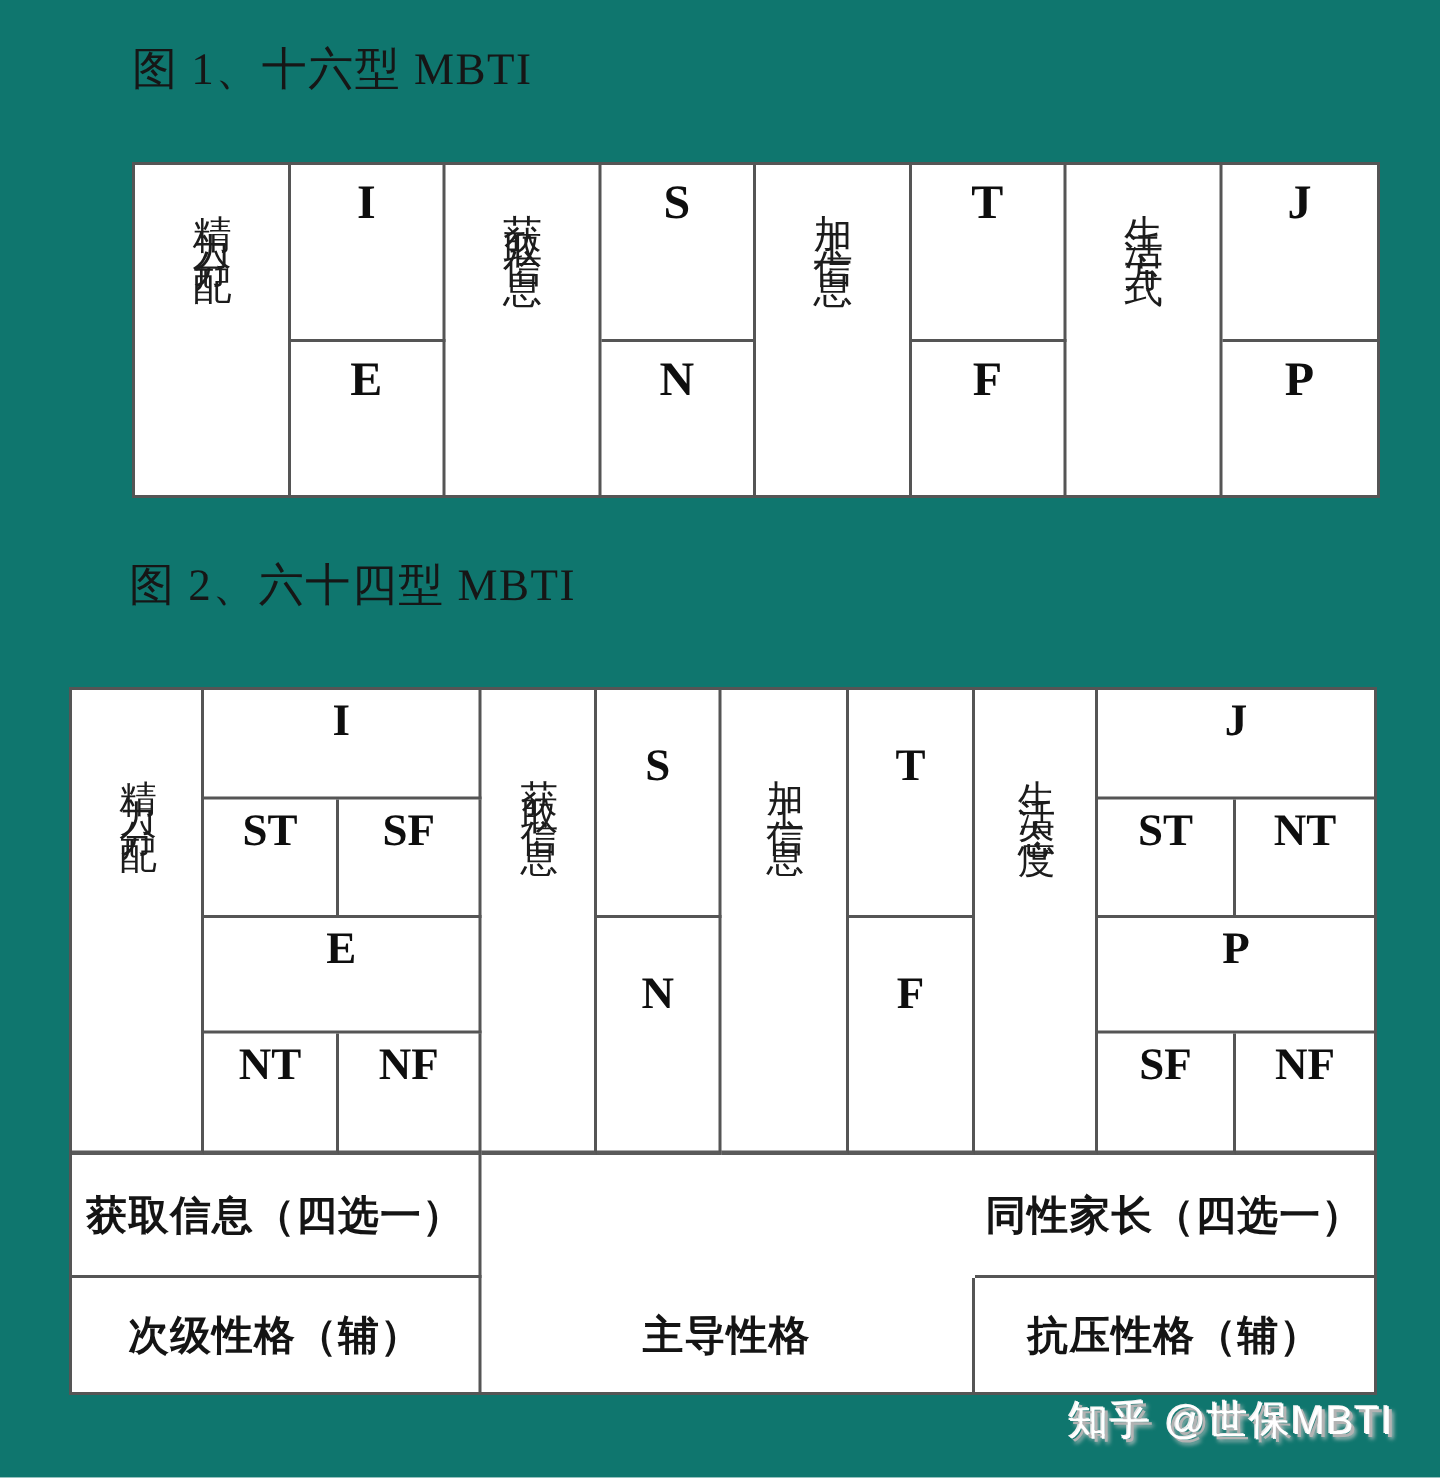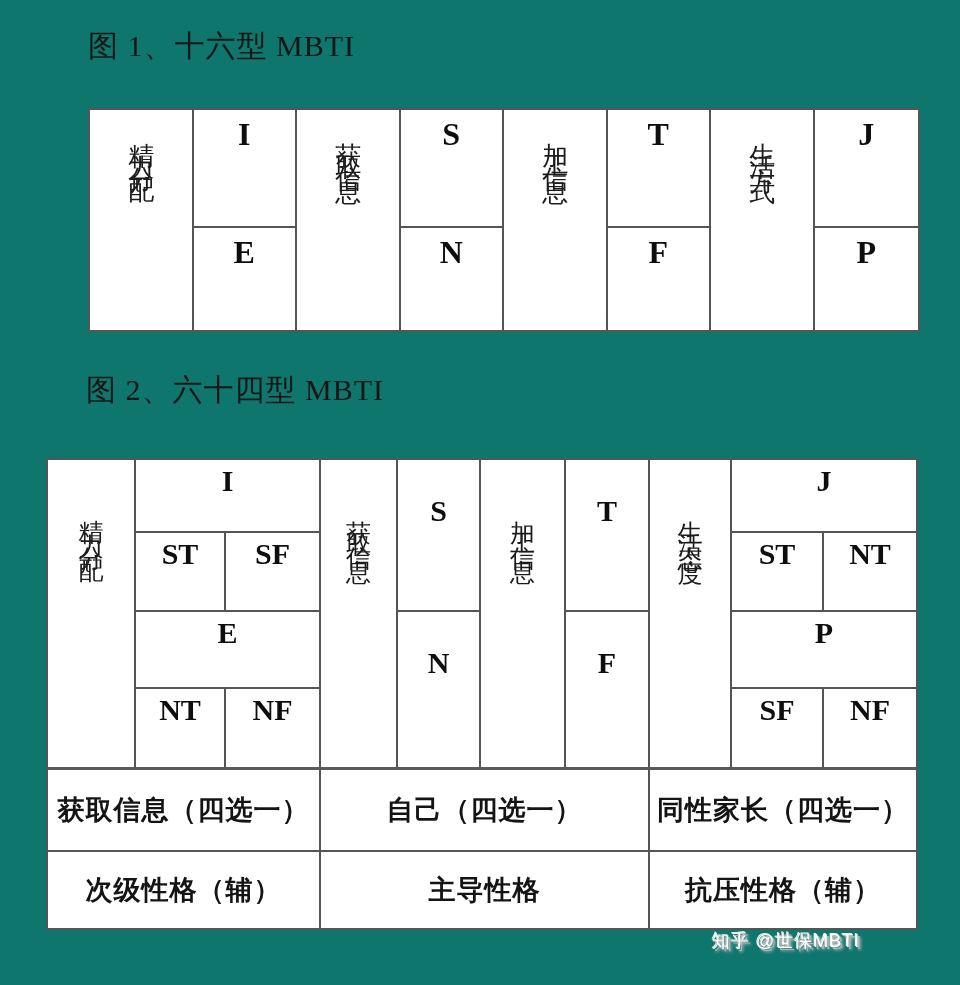--- a/index.html
+++ b/index.html
@@ -52,21 +52,21 @@
   #t2 .ltr.tall{padding-top:34px;}
   #t2 .merged{
     align-items:center;font-weight:bold;font-size:27px;color:#141414;
     letter-spacing:1px;white-space:nowrap;
   }
 
   
   .watermark{
     position:absolute;left:712px;top:929px;
     font-family:"Liberation Sans","DejaVu Sans",sans-serif;
-    font-size:18px;letter-spacing:1px;color:#ffffff;white-space:nowrap;
+    font-size:27px;letter-spacing:1px;color:#ffffff;white-space:nowrap;
     text-shadow:2px 2px 0 #b3b3b3, 3px 3px 3px #c9c9c9, -1px -1px 0 #f2f2f2;
   }
 </style>
 </head>
 <body>
 
 <div class="page">
 
   <div class="fig-title" id="title1">图 1、十六型 MBTI</div>
 
@@ -126,21 +126,20 @@
       <span class="vtext">生活态度</span>
     </div>
     <div class="cell ltr bb" style="grid-column:9/11;grid-row:1">J</div>
     <div class="cell ltr br bb" style="grid-column:9;grid-row:2">ST</div>
     <div class="cell ltr bb" style="grid-column:10;grid-row:2">NT</div>
     <div class="cell ltr bb" style="grid-column:9/11;grid-row:3">P</div>
     <div class="cell ltr br bb3" style="grid-column:9;grid-row:4">SF</div>
     <div class="cell ltr bb3" style="grid-column:10;grid-row:4">NF</div>
 
     <div class="cell merged br bb" style="grid-column:1/4;grid-row:5">获取信息（四选一）</div>
-    <div class="cell merged br bb" style="grid-column:4/8;grid-row:5">自己（四选一）</div>
     <div class="cell merged bb" style="grid-column:8/11;grid-row:5">同性家长（四选一）</div>
 
     <div class="cell merged br" style="grid-column:1/4;grid-row:6">次级性格（辅）</div>
     <div class="cell merged" style="grid-column:8/11;grid-row:6">抗压性格（辅）</div>
     <div class="cell merged br" style="grid-column:4/8;grid-row:6">主导性格</div>
   </div>
 
   <div class="watermark">知乎 @世保MBTI</div>
 
 </div>

